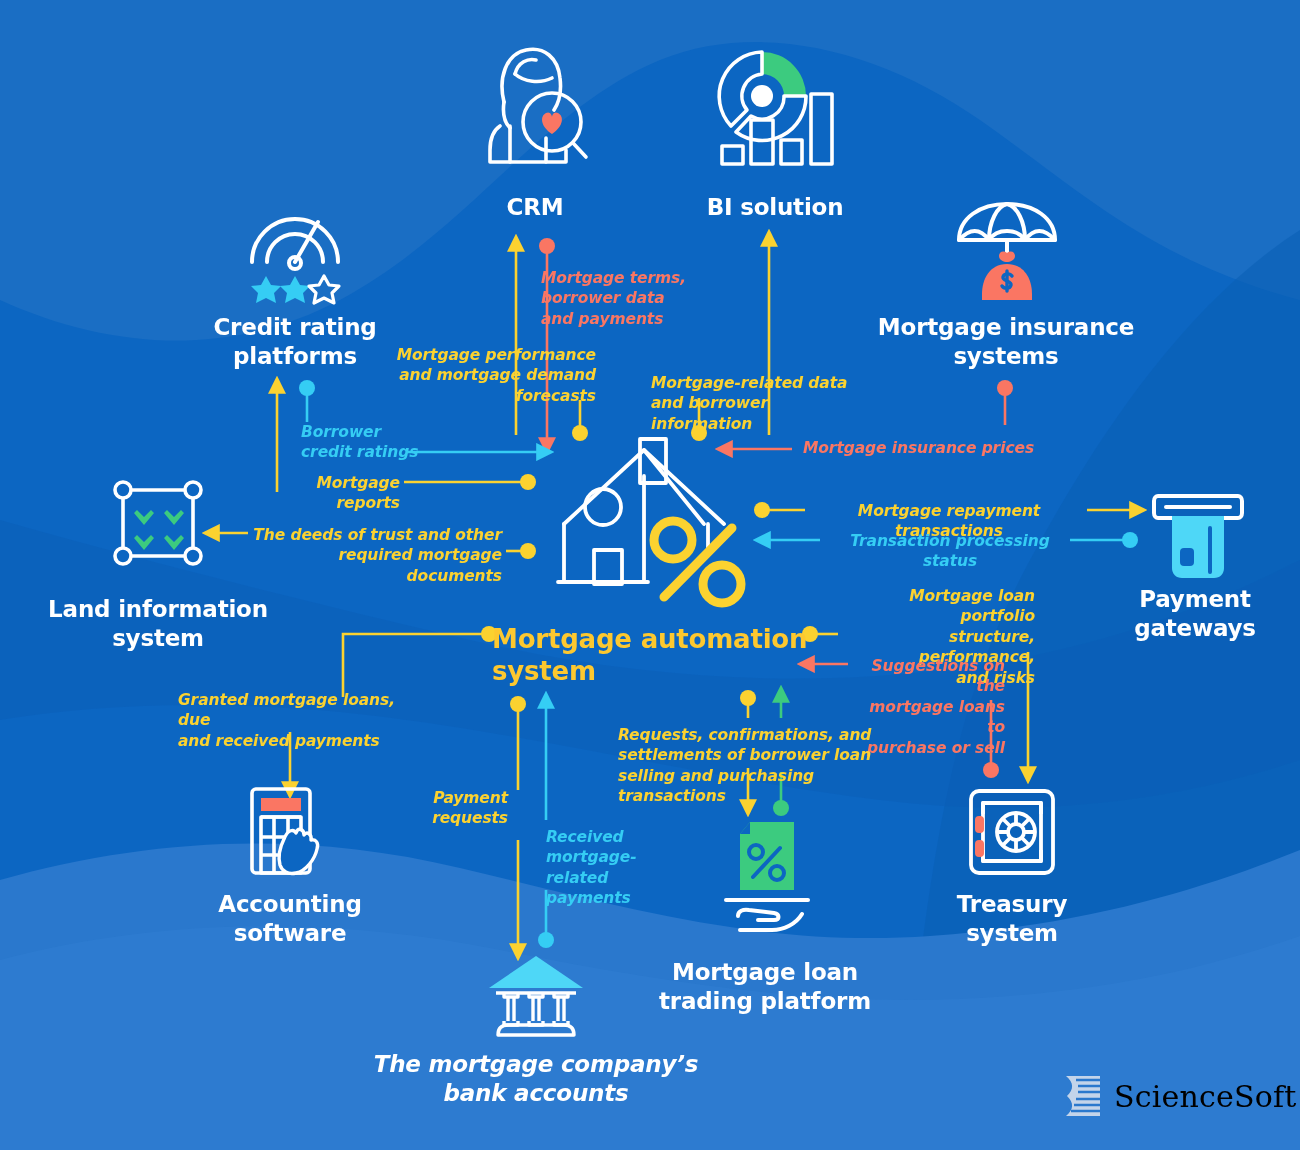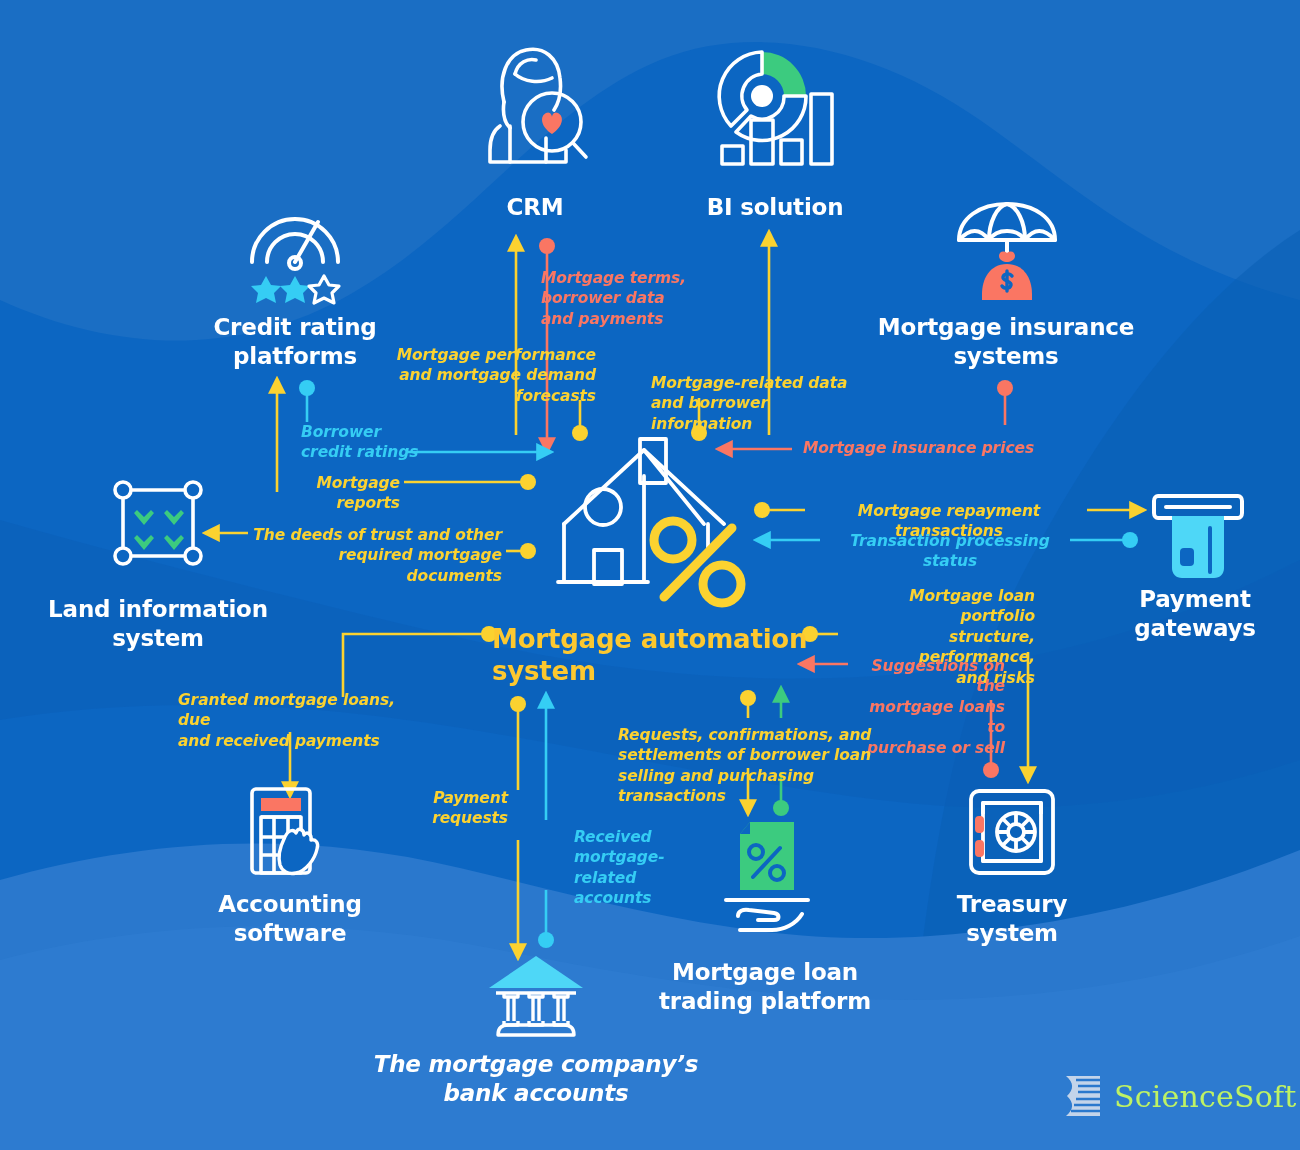--- a/index.html
+++ b/index.html
@@ -47,21 +47,21 @@
   .f-cyan   { color: #35cdf4; }
   .f-red    { color: #fa7663; }
   .ta-l { text-align: left; }
   .ta-r { text-align: right; }
   .ta-c { text-align: center; }
 
   .icon { position: absolute; }
   svg { display: block; overflow: visible; }
   #connectors { position: absolute; inset: 0; width: 1300px; height: 1150px; pointer-events: none; }
   .logo { position: absolute; display: flex; align-items: center; gap: 10px; }
-  .logo-text { color: #bef264; font-size: 30px; font-family: "DejaVu Serif", "Liberation Serif", serif; letter-spacing: .2px;}
+  .logo-text { color: #000000; font-size: 30px; font-family: "DejaVu Serif", "Liberation Serif", serif; letter-spacing: .2px;}
 </style>
 </head>
 <body>
 
 <div id="stage">
 
   <svg id="bgwaves" viewBox="0 0 1300 1150" aria-hidden="true">
     <rect x="0" y="0" width="1300" height="1150" fill="#0c66c2"></rect>
     <path d="M0,0 L1300,0 L1300,300 C1150,260 1080,190 980,120 C880,50 760,20 660,60
              C540,110 470,230 340,300 C230,358 110,350 0,300 Z" fill="#1a6ec4"></path>
@@ -440,24 +440,24 @@
   <div class="flow f-yellow ta-l" style="left:178px; top:690px; width:240px;">
     <div>Granted mortgage loans, due</div>
     <div>and received payments</div>
   </div>
 
   <div class="flow f-yellow ta-r" style="left:400px; top:788px; width:108px;">
     <div>Payment</div>
     <div>requests</div>
   </div>
 
-  <div class="flow f-cyan ta-l" style="left:546px; top:827px; width:150px;margin-left:28px;">
+  <div class="flow f-cyan ta-l" style="left:546px; top:827px; width:150px;">
     <div>Received</div>
     <div>mortgage-related</div>
-    <div>accounts</div>
+    <div>payments</div>
   </div>
 
   <div class="flow f-yellow ta-l" style="left:618px; top:725px; width:300px;">
     <div>Requests, confirmations, and</div>
     <div>settlements of borrower loan</div>
     <div>selling and purchasing transactions</div>
   </div>
 
   <div class="logo" style="left:1062px; top:1073px;">
     <svg width="42" height="46" viewBox="0 0 42 46">

